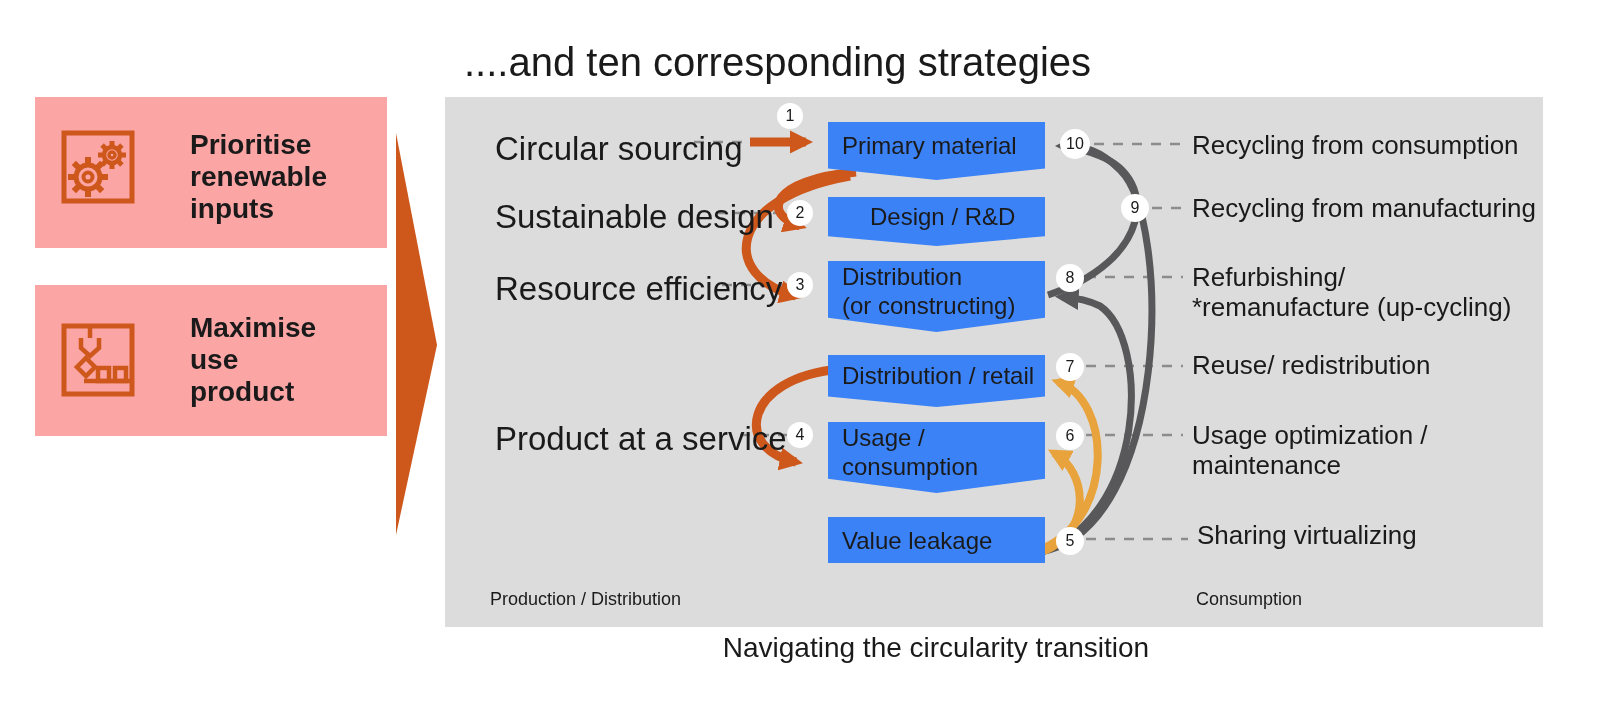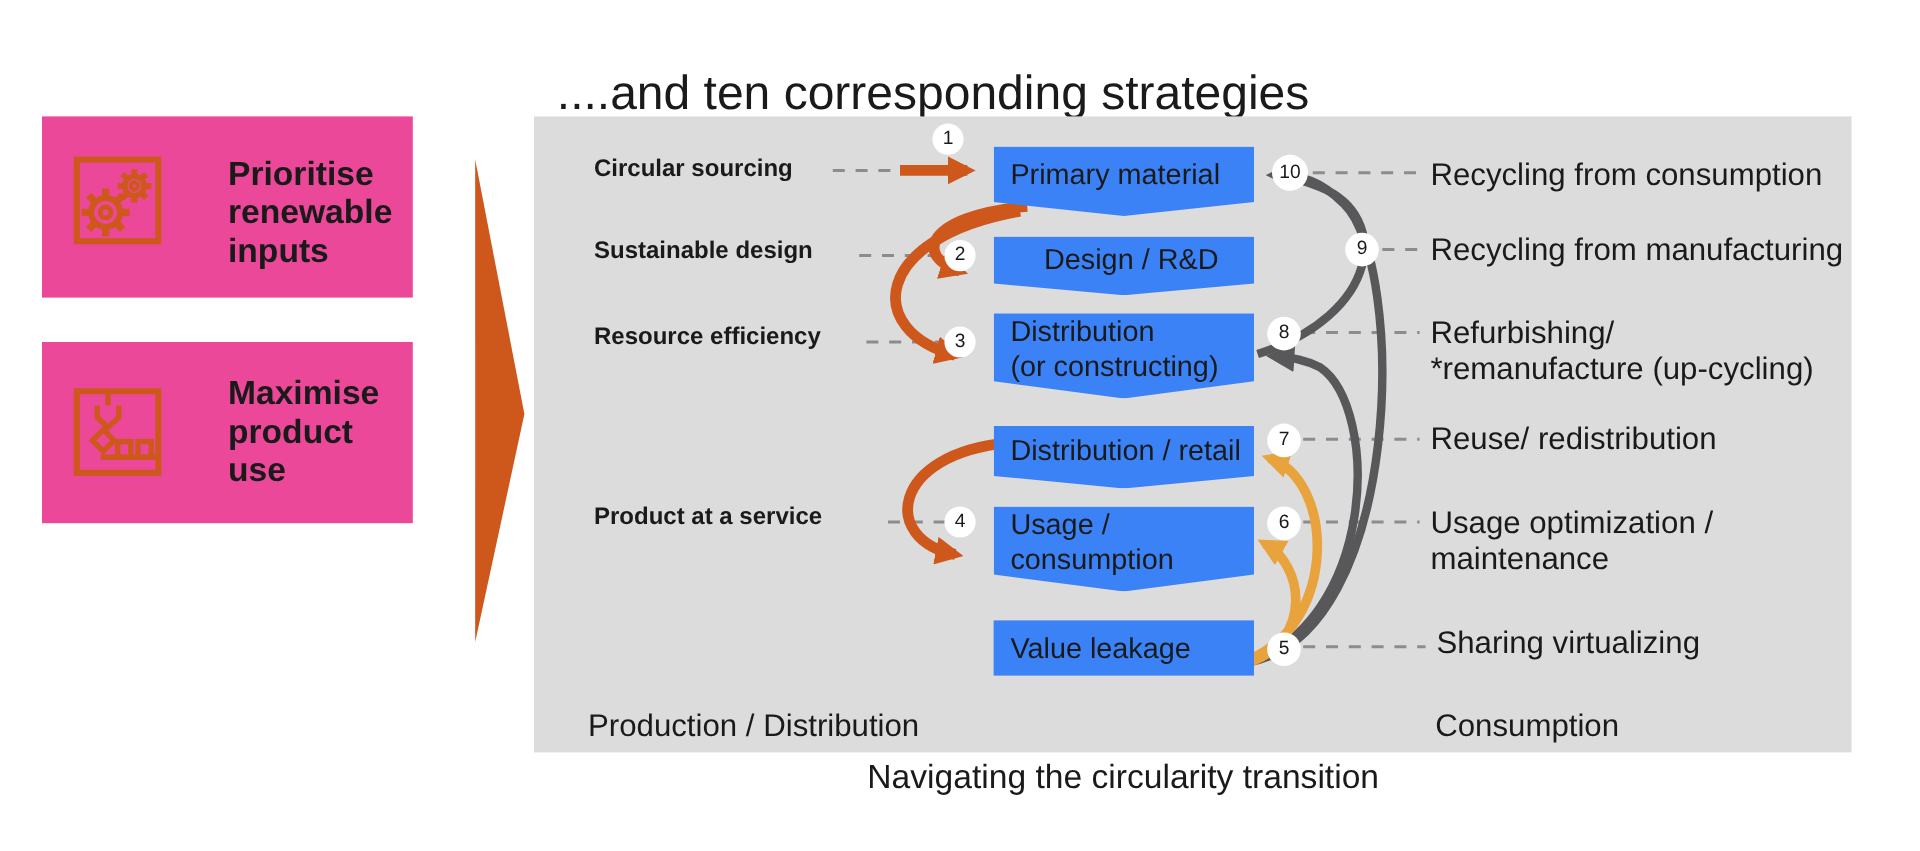--- a/index.html
+++ b/index.html
@@ -1,43 +1,43 @@
 <!DOCTYPE html>
 <html><head>
 <meta charset="utf-8">
 <style>
   html,body{margin:0;padding:0;background:#fff;}
   .canvas{position:relative;width:1600px;height:709px;background:#fff;overflow:hidden;
           font-family:"Liberation Sans","DejaVu Sans",sans-serif;color:#1a1a1a;}
   .abs{position:absolute;}
   .heading{font-size:40px;font-weight:400;letter-spacing:0px;white-space:nowrap;}
-  .pbox{position:absolute;left:35px;width:309px;background:#ec4899;}
+  .pbox{position:absolute;left:35px;width:352px;background:#fca5a5;}
   .picon{position:absolute;left:25px;}
   .plabel{position:absolute;left:155px;width:185px;font-size:28px;font-weight:bold;line-height:32px;}
   .panel{position:absolute;left:445px;top:97px;width:1098px;height:530px;background:#DCDCDC;z-index:0;}
   .stage{position:absolute;left:828px;width:217px;background:#3b82f6;z-index:2;
          display:flex;flex-direction:column;justify-content:center;
          font-size:24px;line-height:29px;padding-left:14px;box-sizing:border-box;}
   .stage.notch{clip-path:polygon(0 0,100% 0,100% 80%,50% 100%,0 80%);}
   .stage.notch{padding-bottom:11px;}
   svg.overlay{position:absolute;left:0;top:0;z-index:1;}
   .circle{position:absolute;background:#fff;border-radius:50%;z-index:4;
           display:flex;align-items:center;justify-content:center;font-size:16px;color:#1a1a1a;}
-  .llabel{position:absolute;font-size:20px;white-space:nowrap;z-index:5;font-weight:bold;}
+  .llabel{position:absolute;font-size:33px;white-space:nowrap;z-index:5;}
   .rlabel{position:absolute;font-size:26px;line-height:30px;white-space:nowrap;z-index:5;}
-  .zone{position:absolute;font-size:26px;white-space:nowrap;z-index:5;}
+  .zone{position:absolute;font-size:18px;white-space:nowrap;z-index:5;}
   .caption{position:absolute;left:336px;top:632px;width:1200px;text-align:center;font-size:28px;}
   .ln{display:block;}
 </style>
 </head>
 <body>
 
 <div class="canvas">
 
-  <div class="abs heading" style="left:464px;top:40px;margin-top:16px;">....and ten corresponding strategies</div>
+  <div class="abs heading" style="left:464px;top:40px;">....and ten corresponding strategies</div>
 
   <div class="pbox" style="top:97px;height:151px;">
     <span class="picon" style="top:32px;">
       <svg width="76" height="76" viewBox="0 0 76 76" fill="none" stroke="#CE571C">
         <rect x="4" y="4" width="68" height="68" stroke-width="5"></rect>
         <g stroke-width="6">
           <line x1="40" y1="48" x2="48" y2="48"></line>
             <line x1="36.5" y1="56.5" x2="42.2" y2="62.2"></line>
           <line x1="28" y1="60" x2="28" y2="68"></line>
             <line x1="19.5" y1="56.5" x2="13.8" y2="62.2"></line>
@@ -76,22 +76,22 @@
         <line x1="30" y1="4" x2="30" y2="16" stroke-width="4.5"></line>
         <path d="M21,16 L21,26 L30,34 L39,26 L39,16" stroke-width="4.5"></path>
         <path d="M26,36 L35,45 L26,54 L17,45 Z" stroke-width="4.5"></path>
         <line x1="24" y1="59" x2="70" y2="59" stroke-width="4.5"></line>
         <rect x="38" y="46" width="11" height="13" stroke-width="4.5"></rect>
         <rect x="55" y="46" width="11" height="13" stroke-width="4.5"></rect>
       </svg>
     </span>
     <div class="plabel" style="top:27px;">
       <span class="ln">Maximise</span>
+      <span class="ln">use</span>
       <span class="ln">product</span>
-      <span class="ln">use</span>
     </div>
   </div>
 
 
   <svg class="abs" style="left:385px;top:125px;z-index:0;" width="60" height="420" viewBox="0 0 60 420">
     <polygon points="11,8 52,220 11,410" fill="#CE571C"></polygon>
   </svg>
 
   <div class="panel"></div>
 

